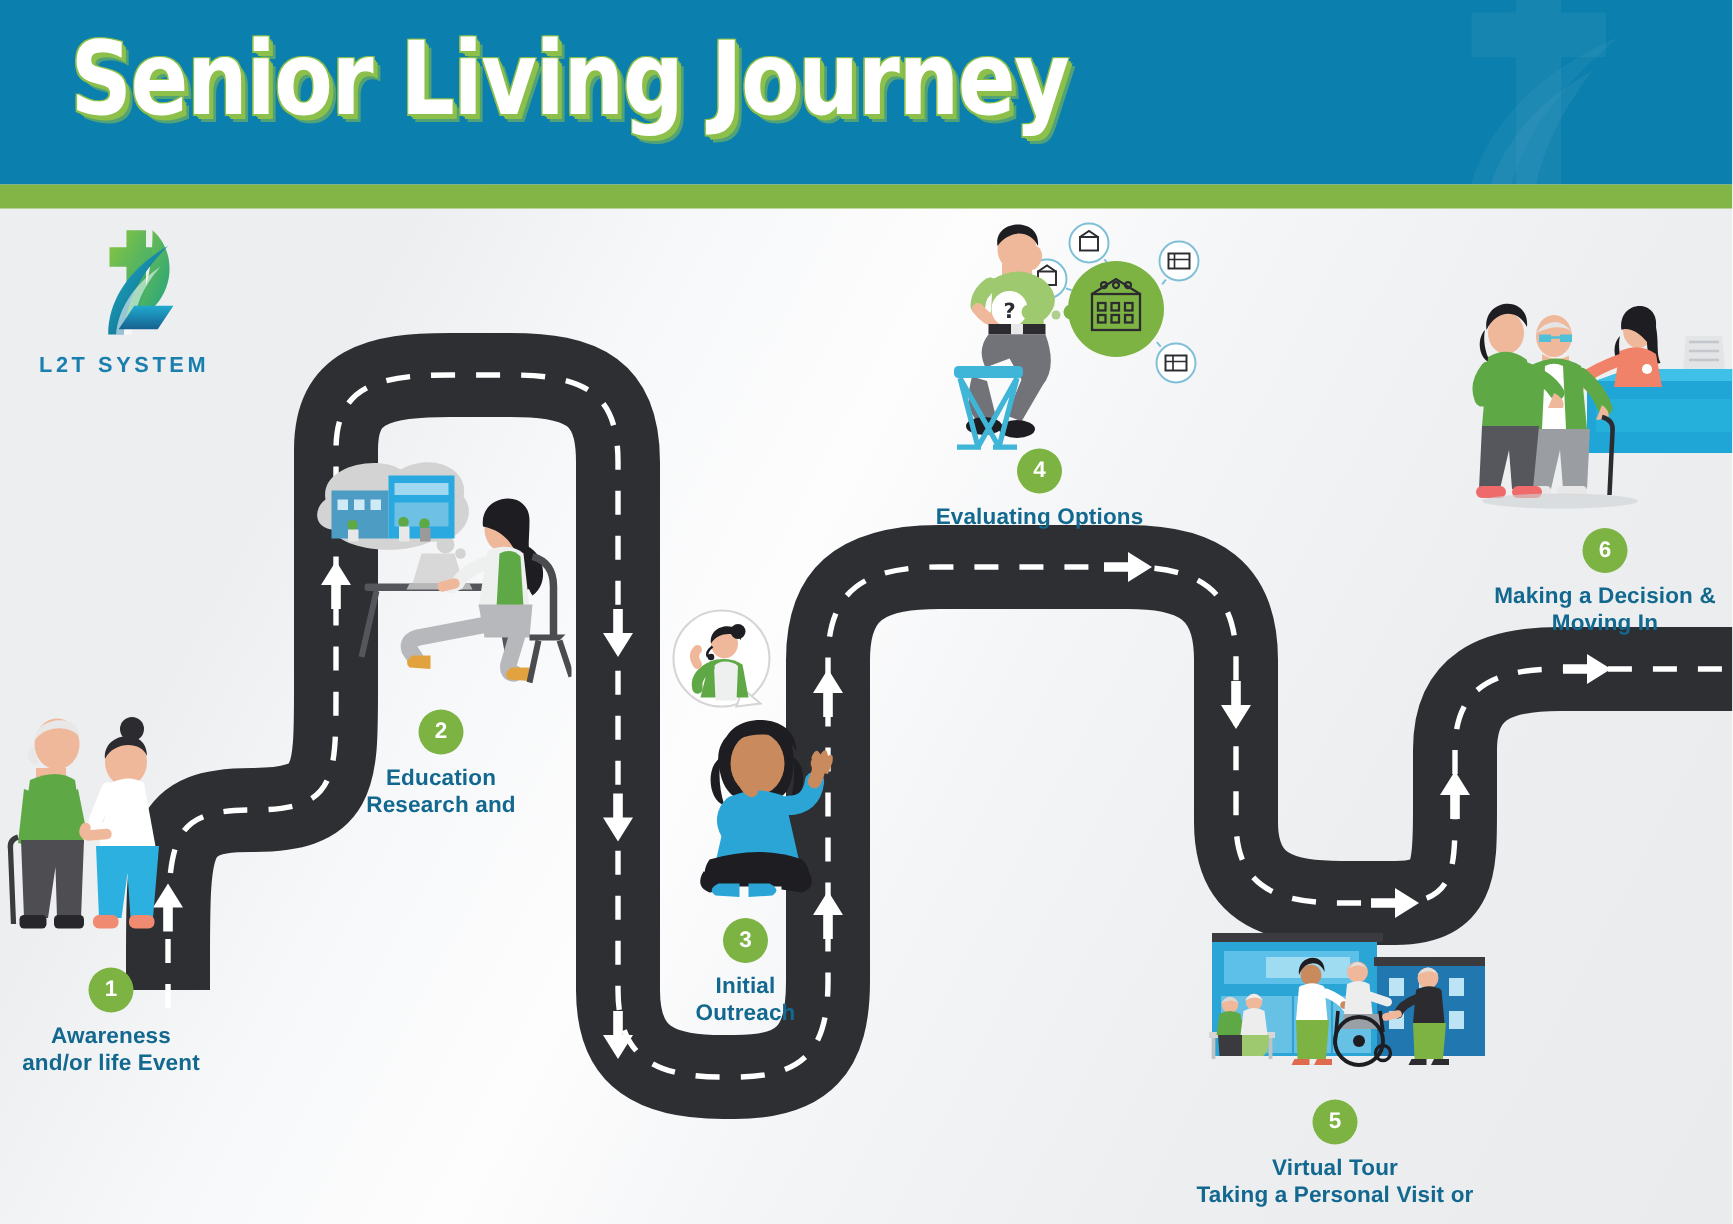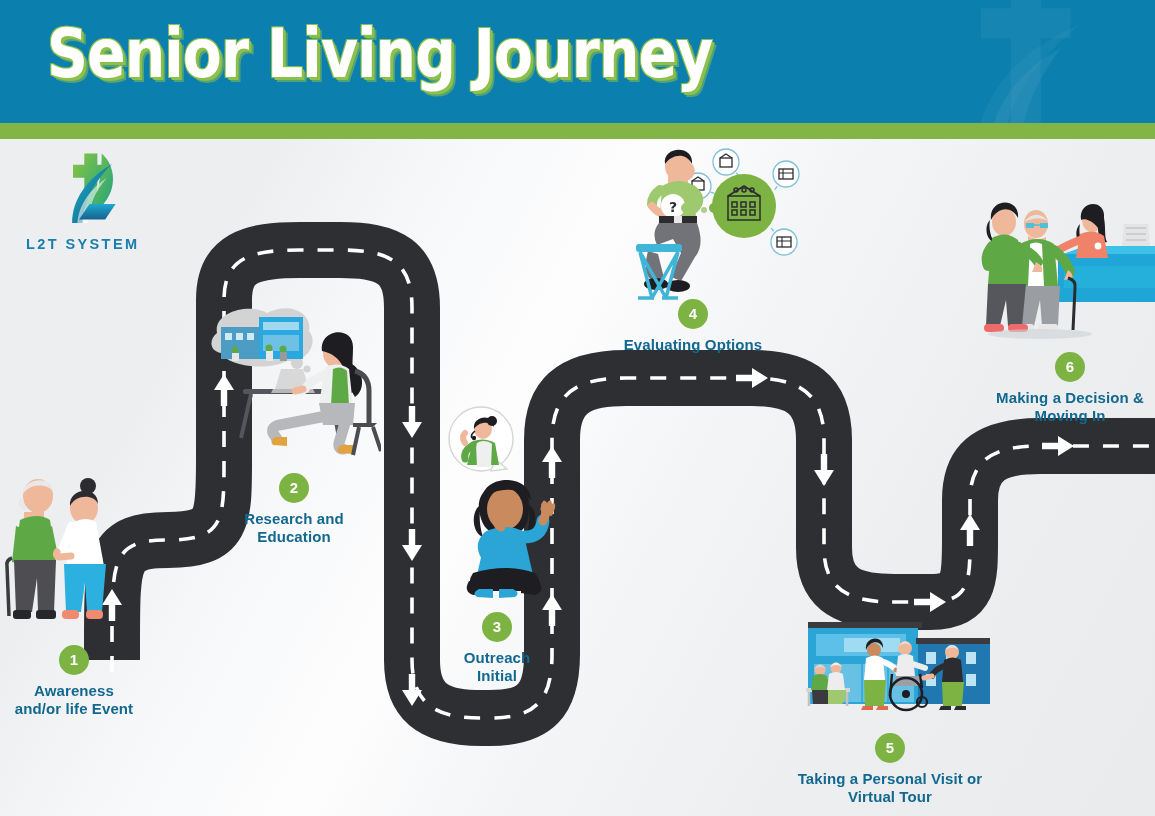--- a/index.html
+++ b/index.html
@@ -523,45 +523,45 @@
     <div class="step-badge">1</div>
     <div class="step-label">
       <div>Awareness</div>
       <div>and/or life Event</div>
     </div>
   </div>
 
   <div class="step" style="left:179px; top:473px;">
     <div class="step-badge">2</div>
     <div class="step-label">
+      <div>Education</div>
       <div>Research and</div>
-      <div>Education</div>
     </div>
   </div>
 
   <div class="step" style="left:382px; top:612px;">
     <div class="step-badge">3</div>
     <div class="step-label">
+      <div>Initial</div>
       <div>Outreach</div>
-      <div>Initial</div>
     </div>
   </div>
 
   <div class="step" style="left:578px; top:299px;">
     <div class="step-badge">4</div>
     <div class="step-label">
       <div>Evaluating Options</div>
     </div>
   </div>
 
   <div class="step" style="left:775px; top:733px;">
     <div class="step-badge">5</div>
     <div class="step-label">
+      <div>Virtual Tour</div>
       <div>Taking a Personal Visit or</div>
-      <div>Virtual Tour</div>
     </div>
   </div>
 
   <div class="step" style="left:955px; top:352px;">
     <div class="step-badge">6</div>
     <div class="step-label">
       <div>Making a Decision &amp;</div>
       <div>Moving In</div>
     </div>
   </div>

